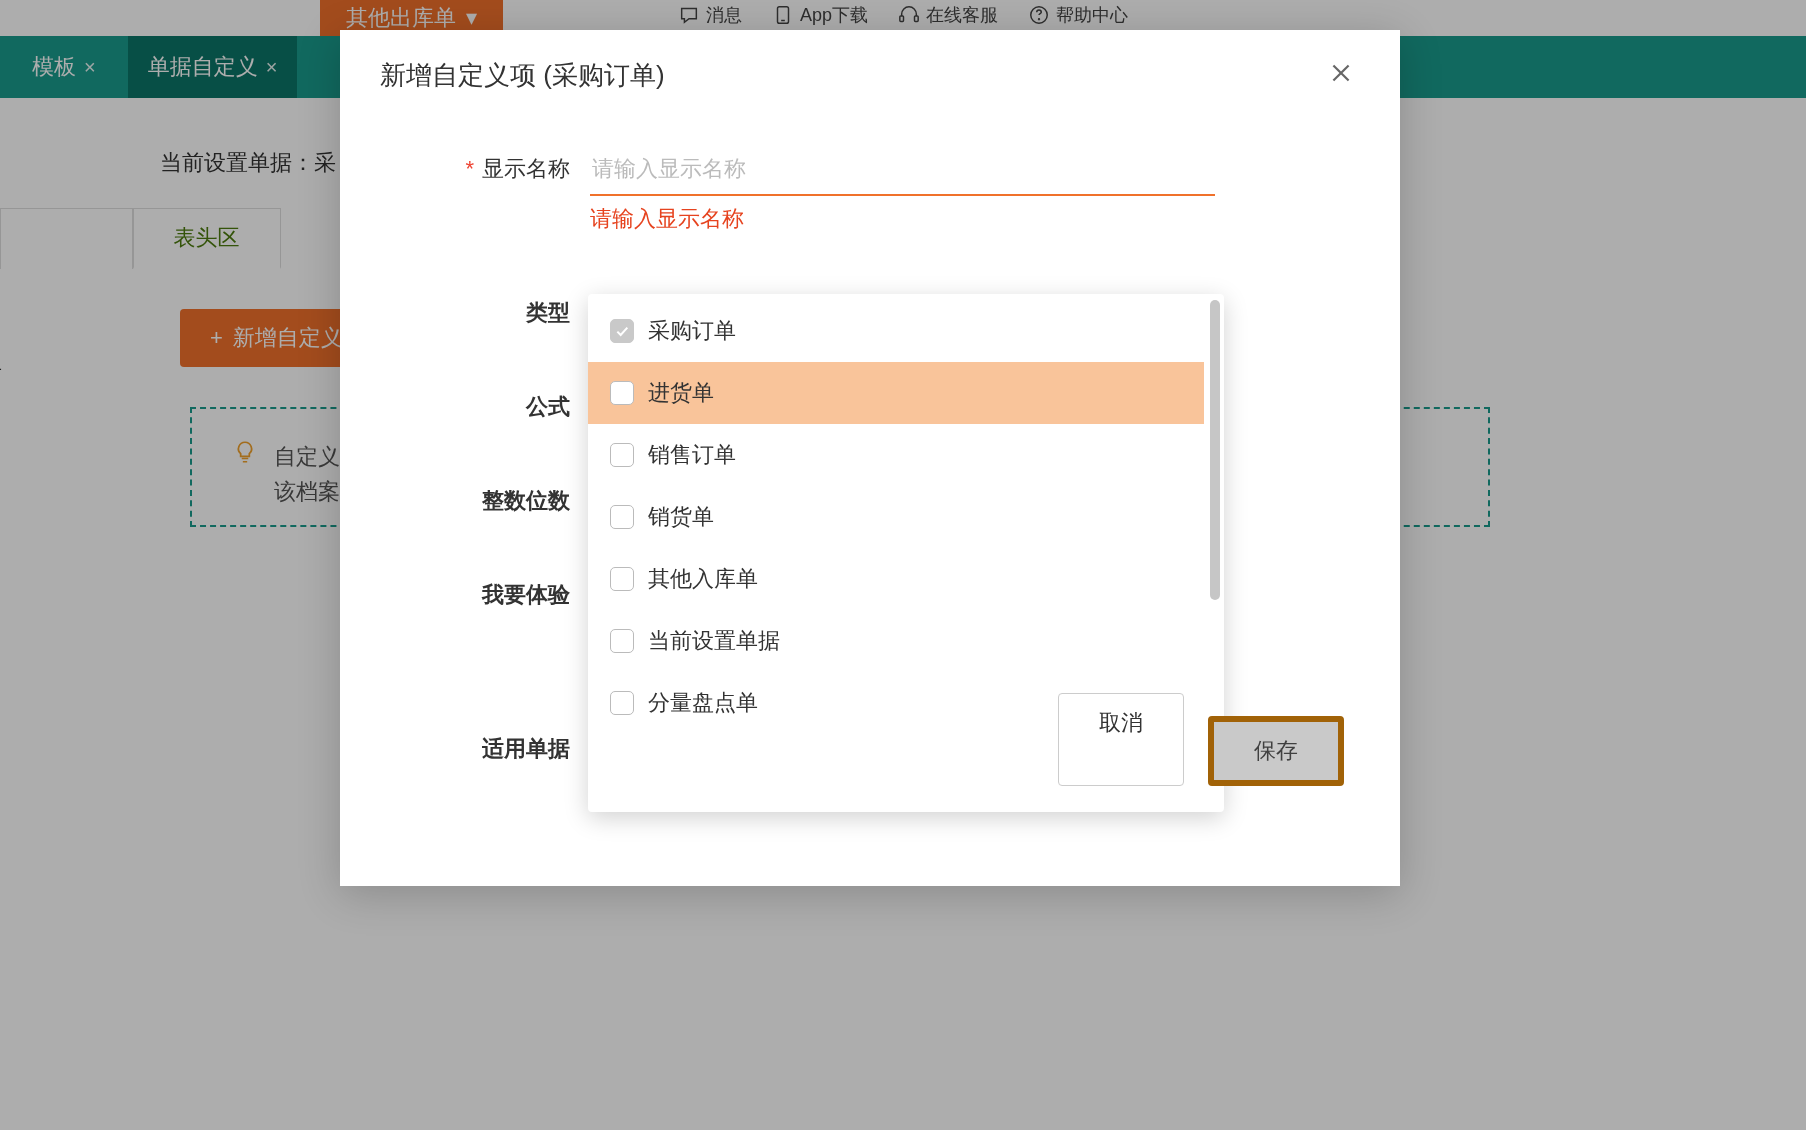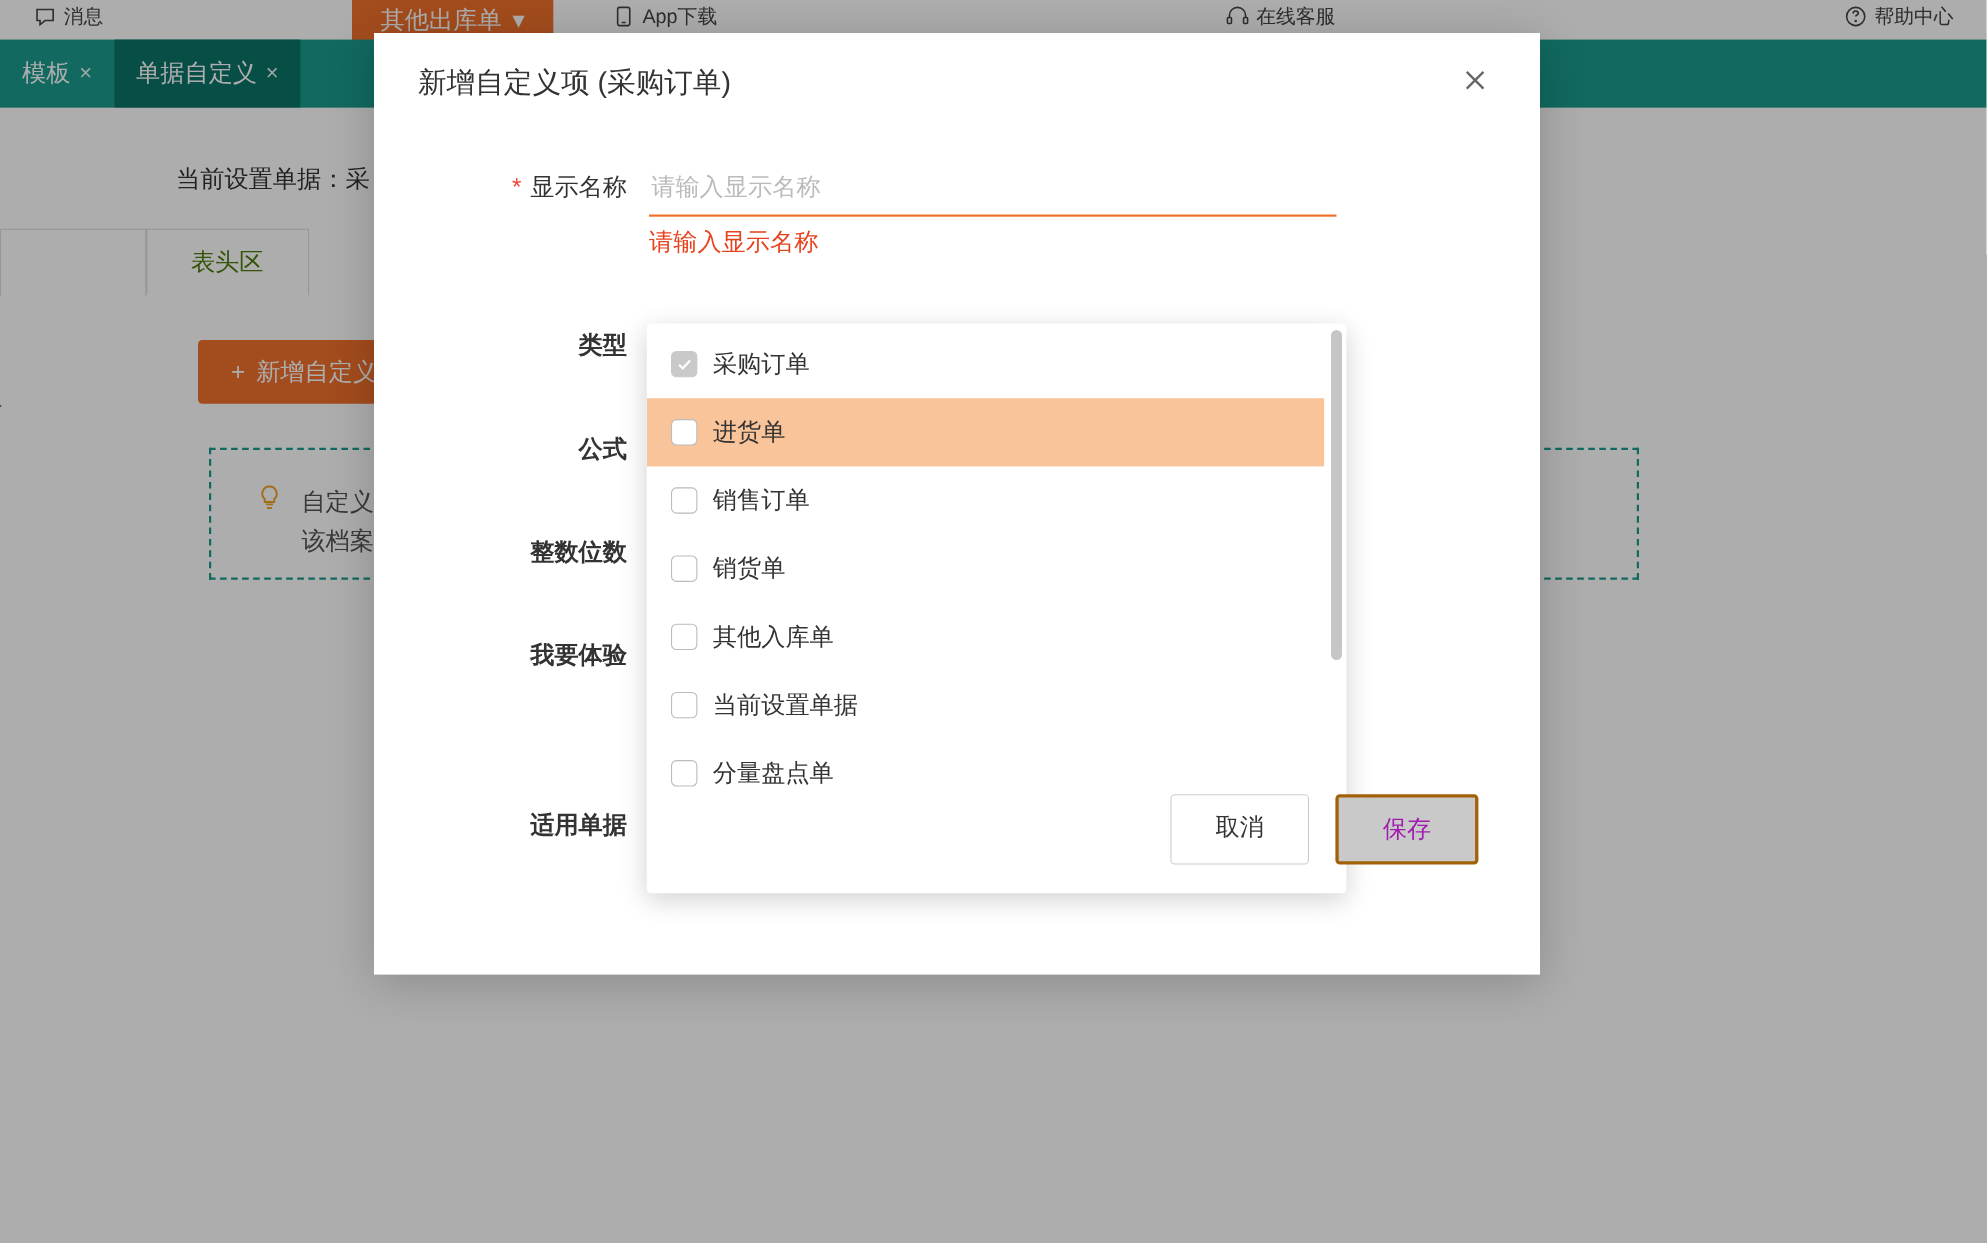--- a/index.html
+++ b/index.html
@@ -17,21 +17,21 @@
       position: absolute;
       top: 0; left: 0; right: 0; bottom: 0;
       background: #fff;
     }
 
     .top-header {
       height: 30px;
       background: #fff;
       display: flex;
       align-items: center;
-      justify-content: space-between;
+      justify-content: center;
       padding: 0 30px;
       gap: 30px;
       font-size: 18px;
       color: #444;
     }
     .top-header .item { display: flex; align-items: center; gap: 6px; }
     .top-header svg { width: 22px; height: 22px; }
 
     .orange-btn {
       position: absolute;
@@ -59,20 +59,21 @@
       padding-left: 0;
     }
     .tab-bar .tab {
       color: #fff;
       font-size: 22px;
       padding: 0 20px;
       height: 62px;
       display: flex;
       align-items: center;
       gap: 8px;
+      margin-left: 12px;
     }
     .tab-bar .tab.active { background: #0b7567; }
     .tab-close { font-size: 20px; opacity: 0.9; }
 
     .bg-content {
       position: absolute;
       top: 98px;
       left: 0;
       right: 0;
       bottom: 0;
@@ -322,22 +323,23 @@
       border-radius: 4px;
       cursor: pointer;
     }
     .btn-cancel {
       background: #fff;
       border: 1px solid #ccc;
       color: #333;
     }
     .btn-save {
       background: #c9c9c9;
-      color: #a21caf;
-      border: 3px solid #a16207;
+      color: #404040;
+      border: 6px solid #a16207;
+      margin-top: 23px;
     }
   </style>
 </head>
 <body>
 
 <div class="bg-container">
   <div class="top-header">
     <div class="item">
       <svg viewBox="0 0 24 24" fill="none" stroke="#444" stroke-width="1.6">
           <path d="M4 5h16v11H12l-5 4v-4H4z"></path>

